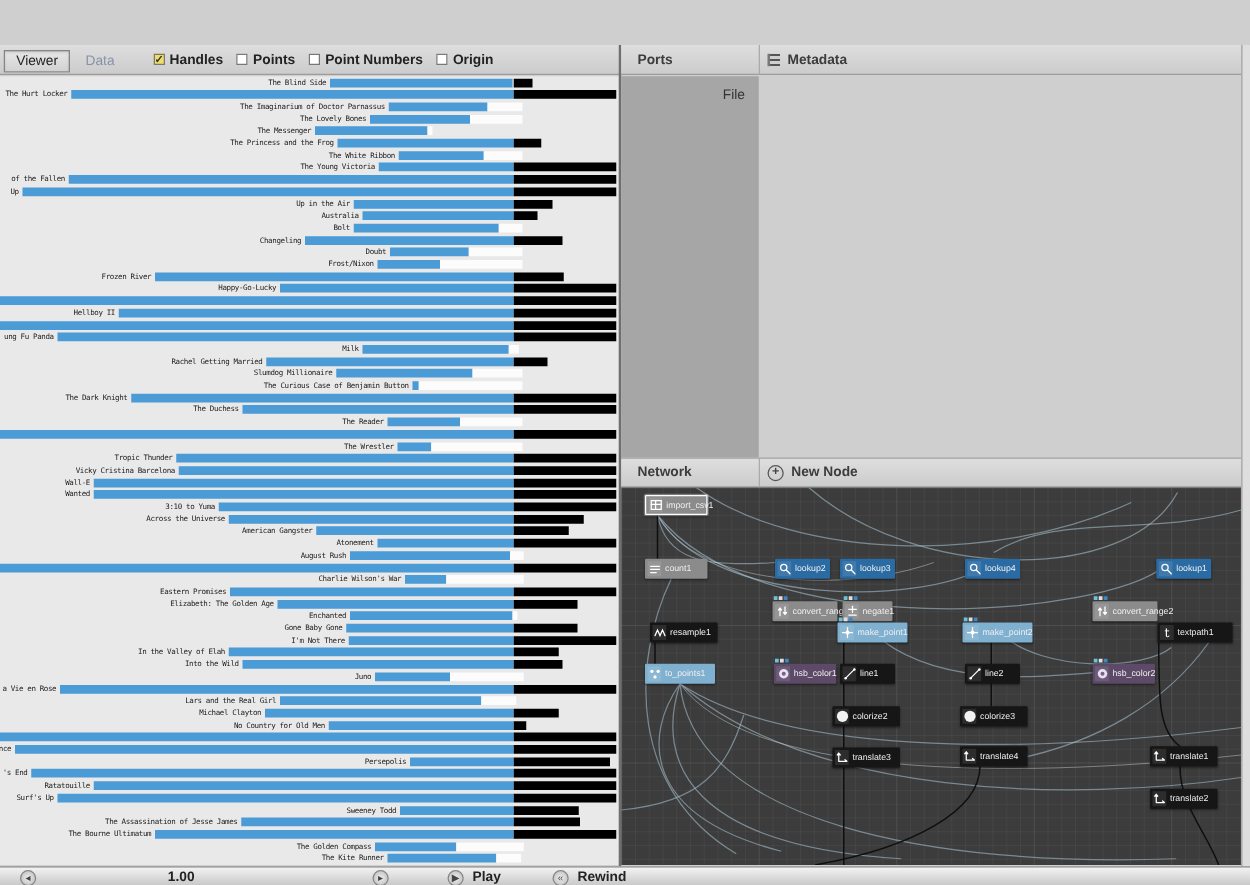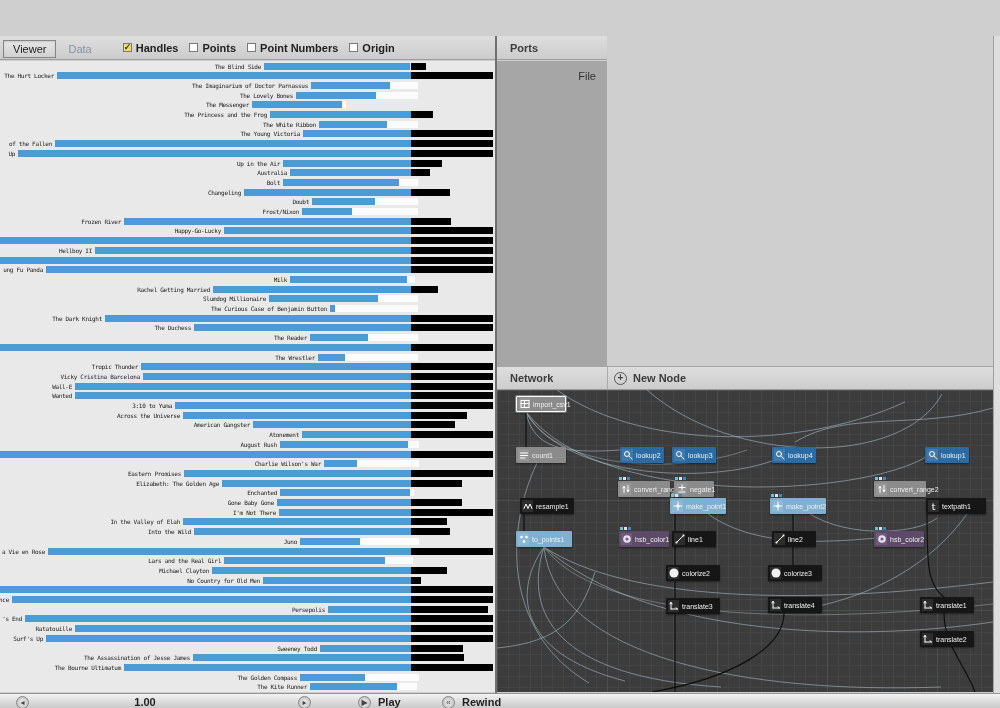--- a/index.html
+++ b/index.html
@@ -434,20 +434,24 @@
       <div class="crow" style="top: 621.3px;">
         <span class="lbl" style="right: 188px;">The Kite Runner</span>
         <span class="seg b" style="left: 310px; width: 87px;"></span>
         <span class="seg w" style="left: 397px; width: 20px;"></span>
       </div>
     </div>
   <div id="vdivider"></div>
 
   <div id="ports-head" class="panehead">
     <span>Ports</span>
+  </div>
+  <div id="meta-head" class="panehead">
+    <span class="list-ico"></span>
+    <span>Metadata</span>
   </div>
   <div id="ports-body">
     <div id="file-label">File</div>
   </div>
 
   <div id="net-head" class="panehead">
     <span id="net-title">Network</span>
     <span id="net-newnode">
       <span class="plus-circ">+</span>
       <span>New Node</span>

